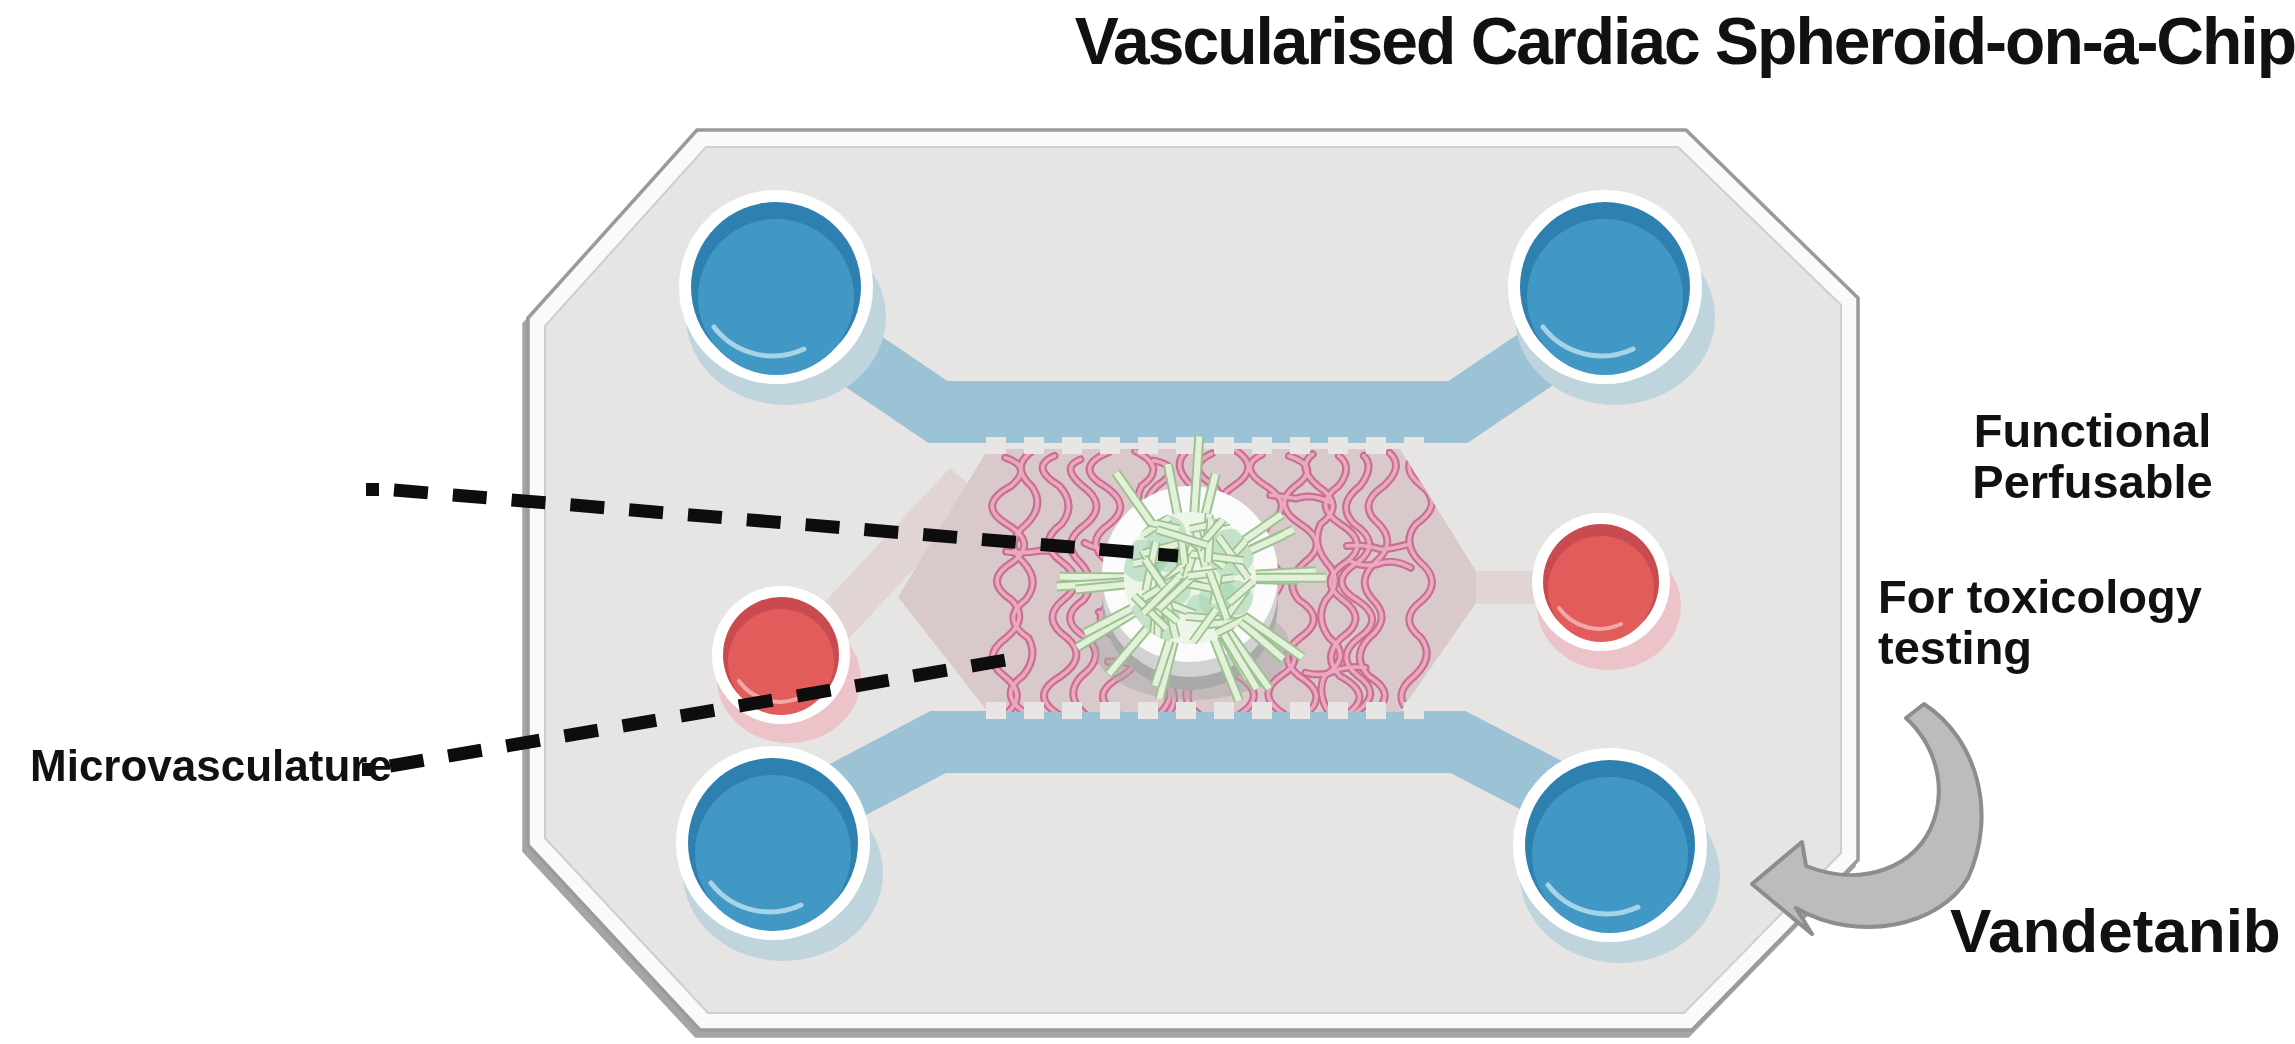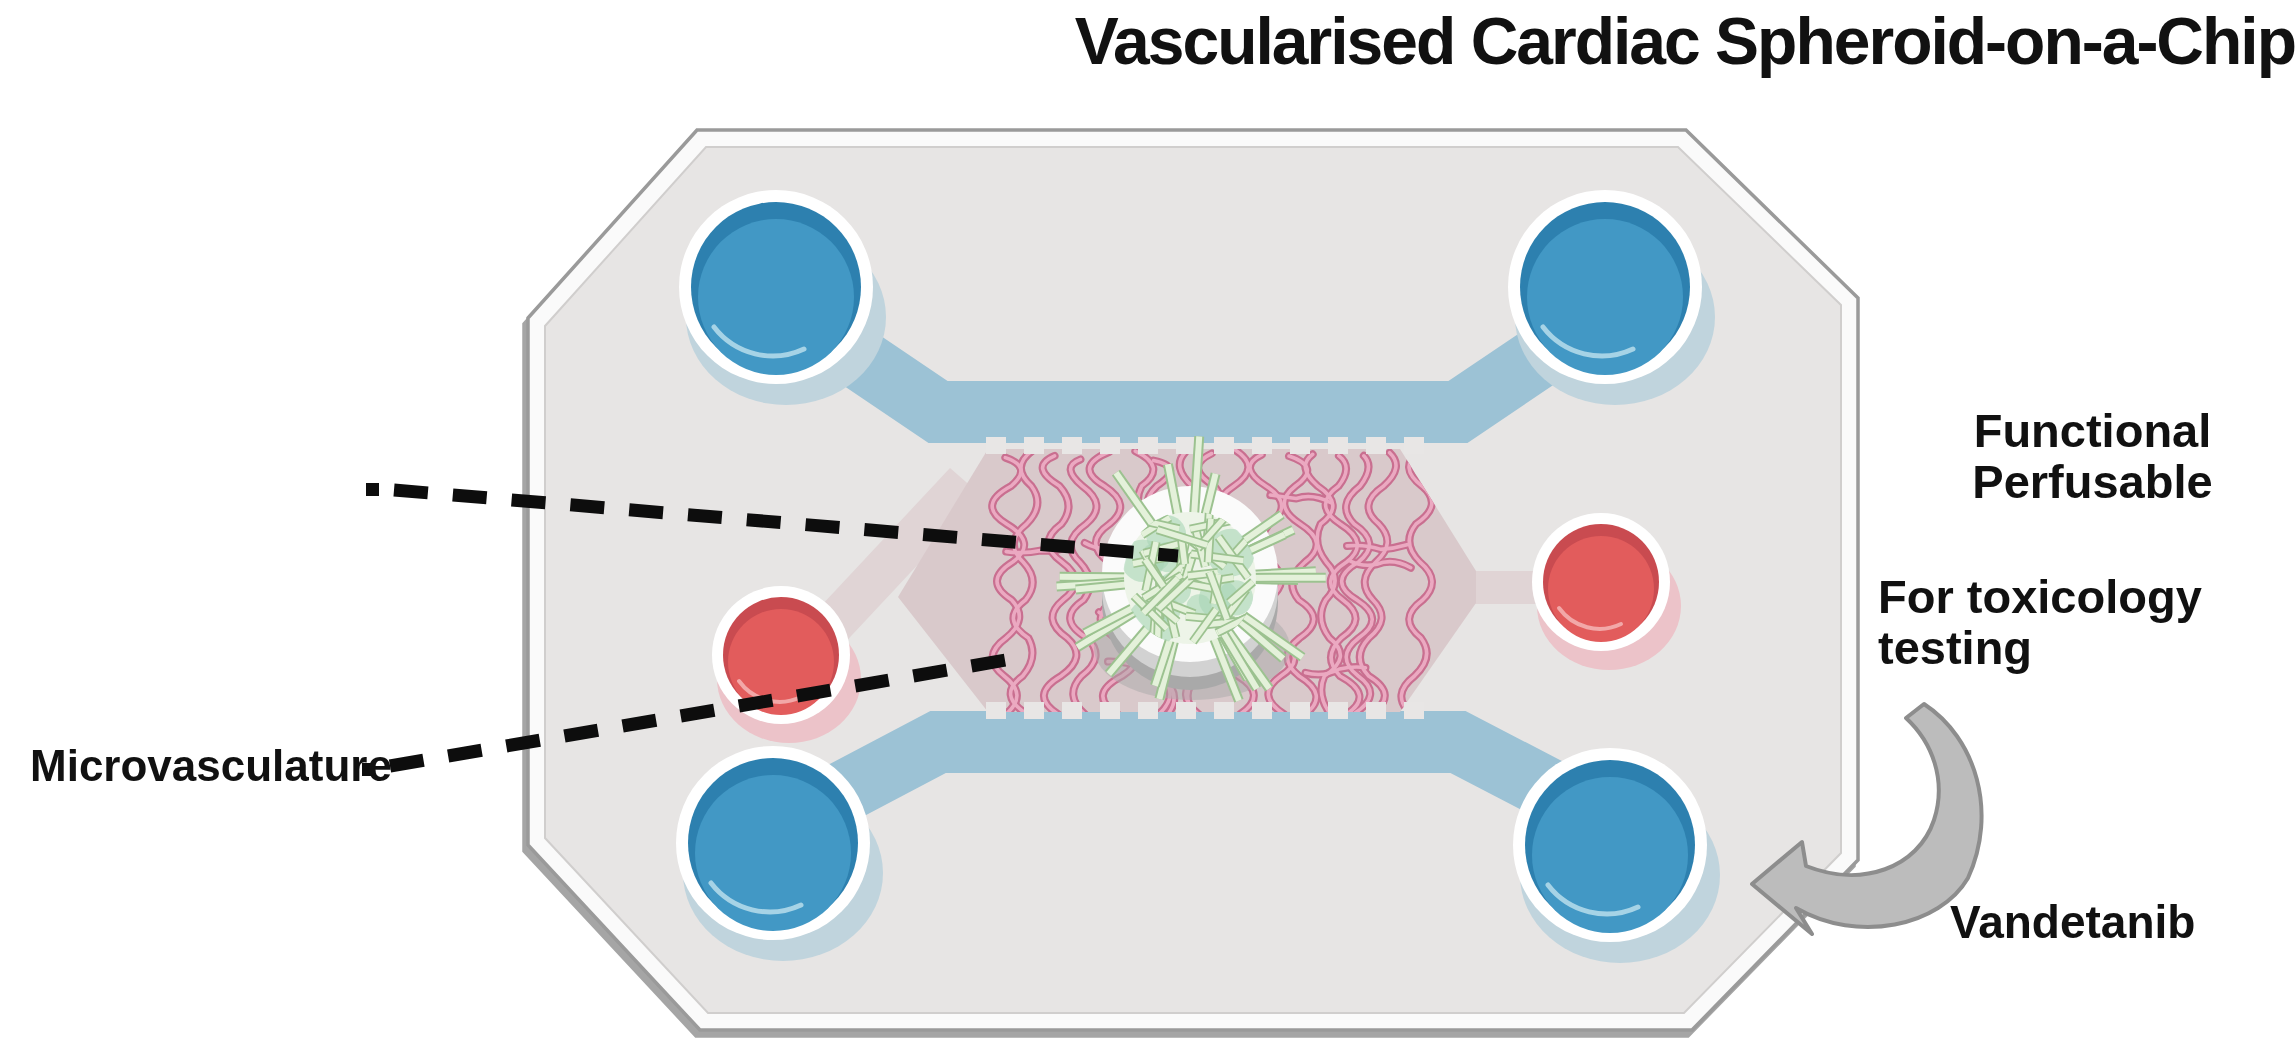--- a/index.html
+++ b/index.html
@@ -5,21 +5,21 @@
   html,body{margin:0;padding:0;background:#ffffff;}
   #stage{position:relative;width:2295px;height:1044px;background:#fff;overflow:hidden;
          font-family:"Liberation Sans","DejaVu Sans",sans-serif;}
   #fig{position:absolute;left:0;top:0;}
   .txt{position:absolute;color:var(--c-text,#111);font-weight:bold;line-height:1.08;}
   #title{left:0;top:6px;width:100%;text-align:right;font-size:66px;letter-spacing:-2px;}
   #lbl-spheroid{left:8px;top:460px;font-size:44px;}
   #lbl-micro{left:5px;top:742px;font-size:44px;margin-left:25px;}
   #note-functional{left:1885px;top:406px;width:415px;text-align:center;font-size:47px;}
   #note-purpose{left:1878px;top:572px;width:417px;text-align:left;font-size:47px;}
-  #lbl-drug{left:1950px;top:898px;font-size:46px;}
+  #lbl-drug{left:1950px;top:898px;font-size:62px;}
 </style>
 </head>
 <body>
 
 <div id="stage">
 
   <svg id="fig" width="2295" height="1044" viewBox="0 0 2295 1044">
     <defs>
       <clipPath id="chamber-clip">
         <polygon points="898,597 988,449 1400,449 1476,571 1476,603 1400,712 988,712"></polygon>

